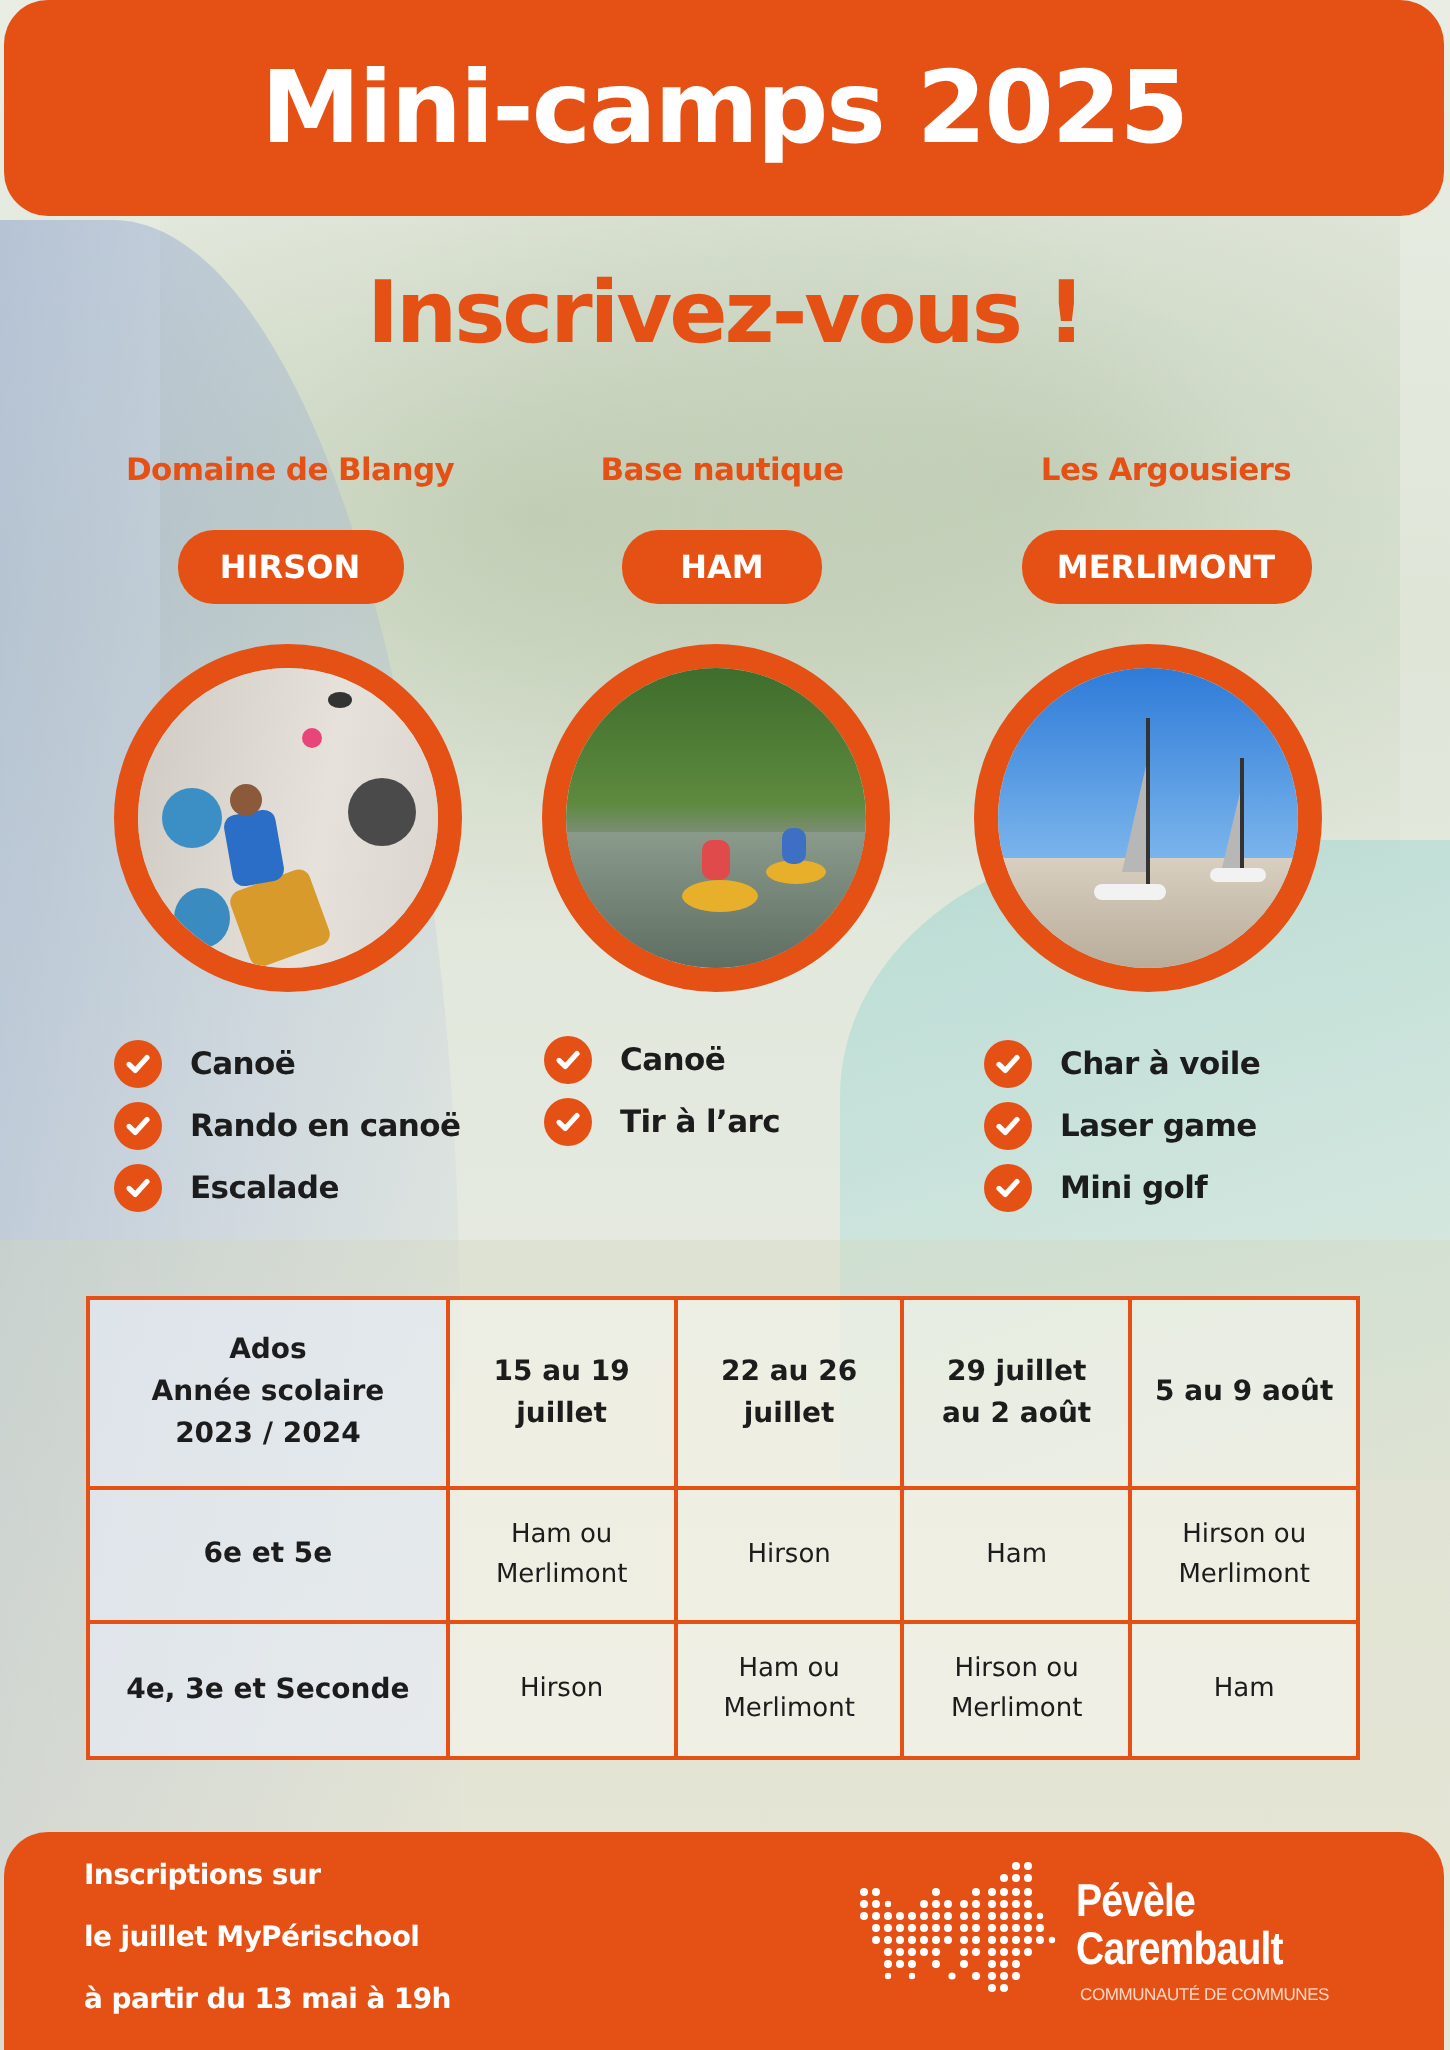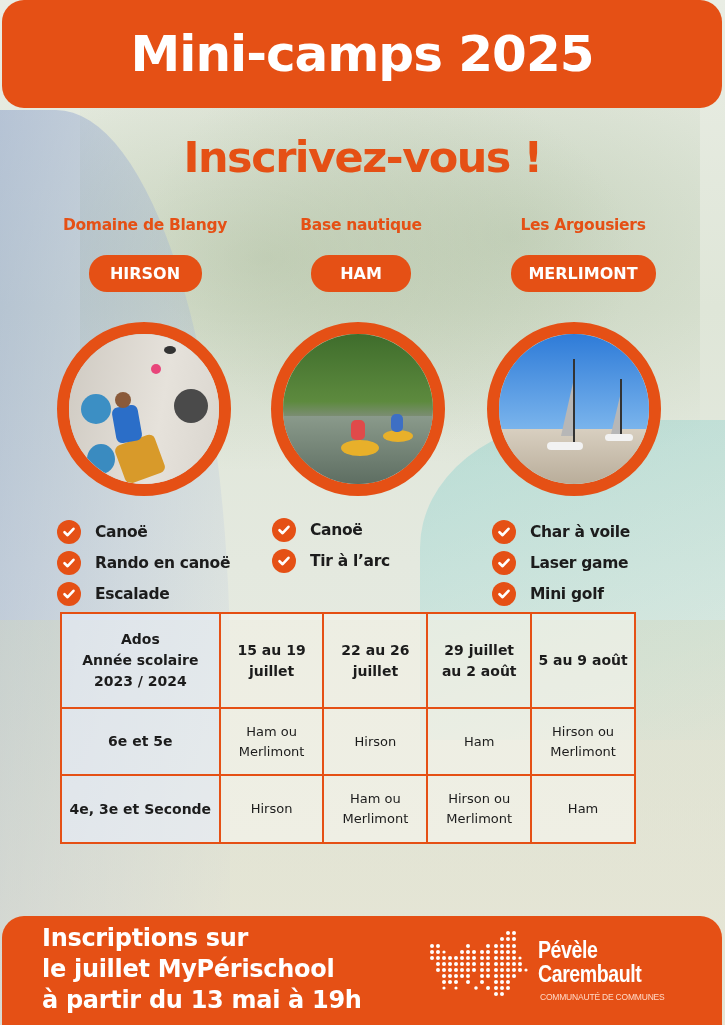--- a/index.html
+++ b/index.html
@@ -35,21 +35,21 @@
   }
   .title-banner h1 {
     color: #ffffff; font-family: "DejaVu Sans", sans-serif; font-weight: bold;
     font-size: 50px; letter-spacing: -1px;
   }
   .subtitle {
     position: absolute; left: 0; width: 725px; top: 132px; text-align: center;
     color: #e55015; font-weight: bold; font-size: 43px; letter-spacing: -1.5px;
   }
 
-  .col { position: absolute; top: 216px; width: 210px; display: flex; flex-direction: column; align-items: center; }
+  .col { position: absolute; top: 226px; width: 210px; display: flex; flex-direction: column; align-items: center; }
   .col.c1 { left: 40px; }
   .col.c2 { left: 256px; }
   .col.c3 { left: 478px; }
   .venue { color: #e55015; font-weight: bold; font-size: 15.5px; letter-spacing: -0.3px; height: 22px; }
   .town-pill {
     margin-top: 17px; background: #e55015; color: #fff; font-weight: bold; font-size: 16px;
     border-radius: 18px; height: 37px; display: flex; align-items: center; justify-content: center;
     padding: 0 16px;
   }
   .c1 .town-pill { width: 113px; }
@@ -97,21 +97,21 @@
   .acts.a3 { left: 492px; }
   .acts.a2 { top: 518px; }
   .act { display: flex; align-items: center; gap: 14px; height: 23px; }
   .check {
     width: 24px; height: 24px; border-radius: 50%; background: #e55015;
     display: flex; align-items: center; justify-content: center; flex: none;
   }
   .act-label { font-weight: bold; font-size: 15.5px; color: #1c1c1c; letter-spacing: -0.3px; }
 
   .schedule {
-    position: absolute; left: 43px; top: 612px; width: 576px; border-collapse: collapse; margin-left: 17px;
+    position: absolute; left: 43px; top: 648px; width: 637px; border-collapse: collapse;
   }
   .schedule td, .schedule th {
     border: 2px solid #e55015; text-align: center; vertical-align: middle;
     color: #1c1c1c; font-size: 13px;
   }
   .schedule th { font-weight: bold; font-size: 14px; line-height: 21px; }
   .schedule tr.hdr th { height: 95px; }
   .schedule tr.r1 td, .schedule tr.r1 th { height: 67px; }
   .schedule tr.r2 td, .schedule tr.r2 th { height: 68px; }
   .schedule td { line-height: 20px; font-weight: normal; }
@@ -122,21 +122,21 @@
   .schedule td.cell { background: rgba(250,248,240,0.55); }
   .schedule th.date { background: rgba(250,248,240,0.55); }
   .pre { white-space: pre-line; }
 
   .footer-banner {
     position: absolute; left: 2px; top: 916px; width: 720px; height: 109px;
     background: #e55015; border-radius: 22px 22px 0 0;
   }
   .footer-text {
     position: absolute; left: 42px; top: 923px; color: #fff; font-weight: bold;
-    font-size: 24px; line-height: 31px; letter-spacing: -0.3px;
+    font-size: 14px; line-height: 31px; letter-spacing: -0.3px;
   }
   .logo { position: absolute; left: 428px; top: 930px; width: 260px; height: 82px; }
   .logo-dots { position: absolute; left: 0; top: 0; width: 108px; height: 80px; }
   .logo-name {
     position: absolute; left: 110px; top: 8px; color: #fff; font-weight: bold;
     font-size: 23px; line-height: 24px; letter-spacing: -0.5px;
     font-family: "Liberation Sans", sans-serif; transform: scaleX(0.85); transform-origin: left;
   }
   .logo-sub {
     position: absolute; left: 112px; top: 62px; color: #ffd9c6; font-size: 8.5px; letter-spacing: -0.2px;

